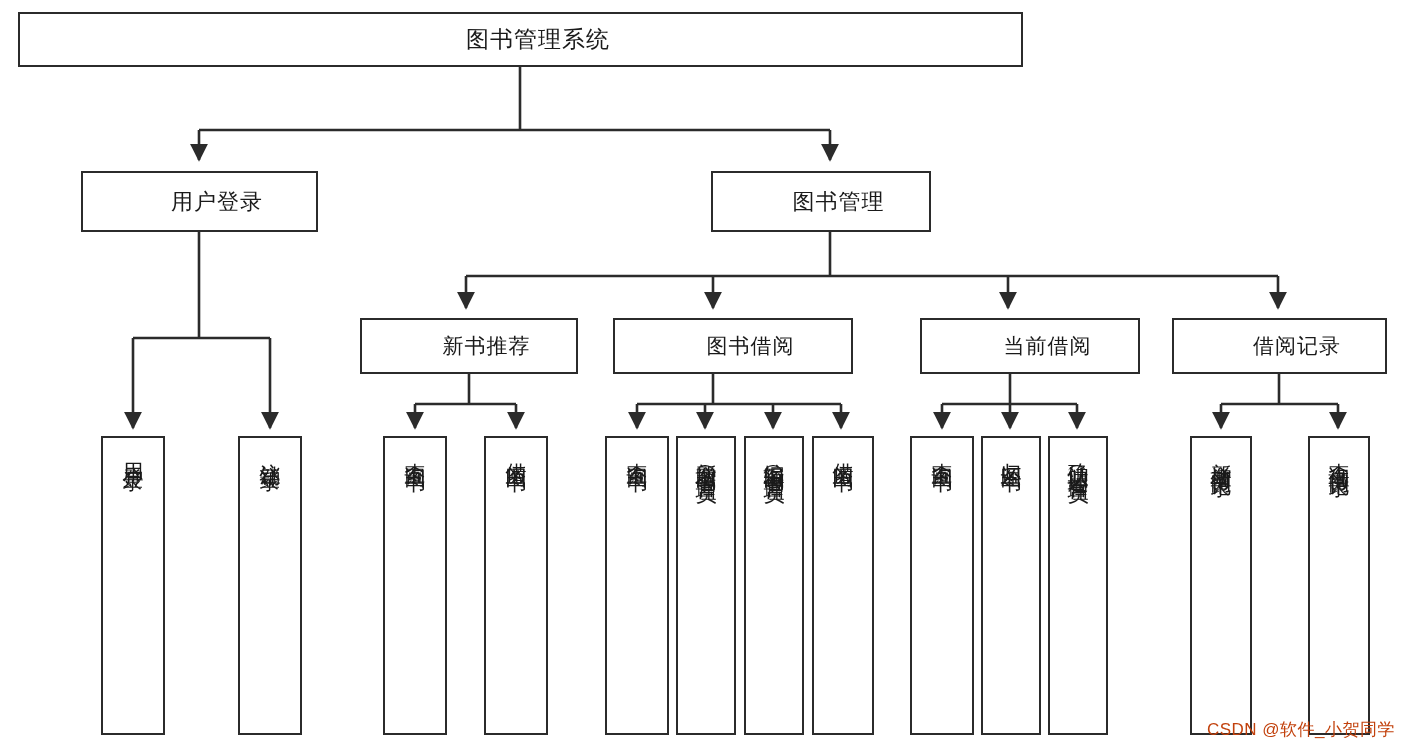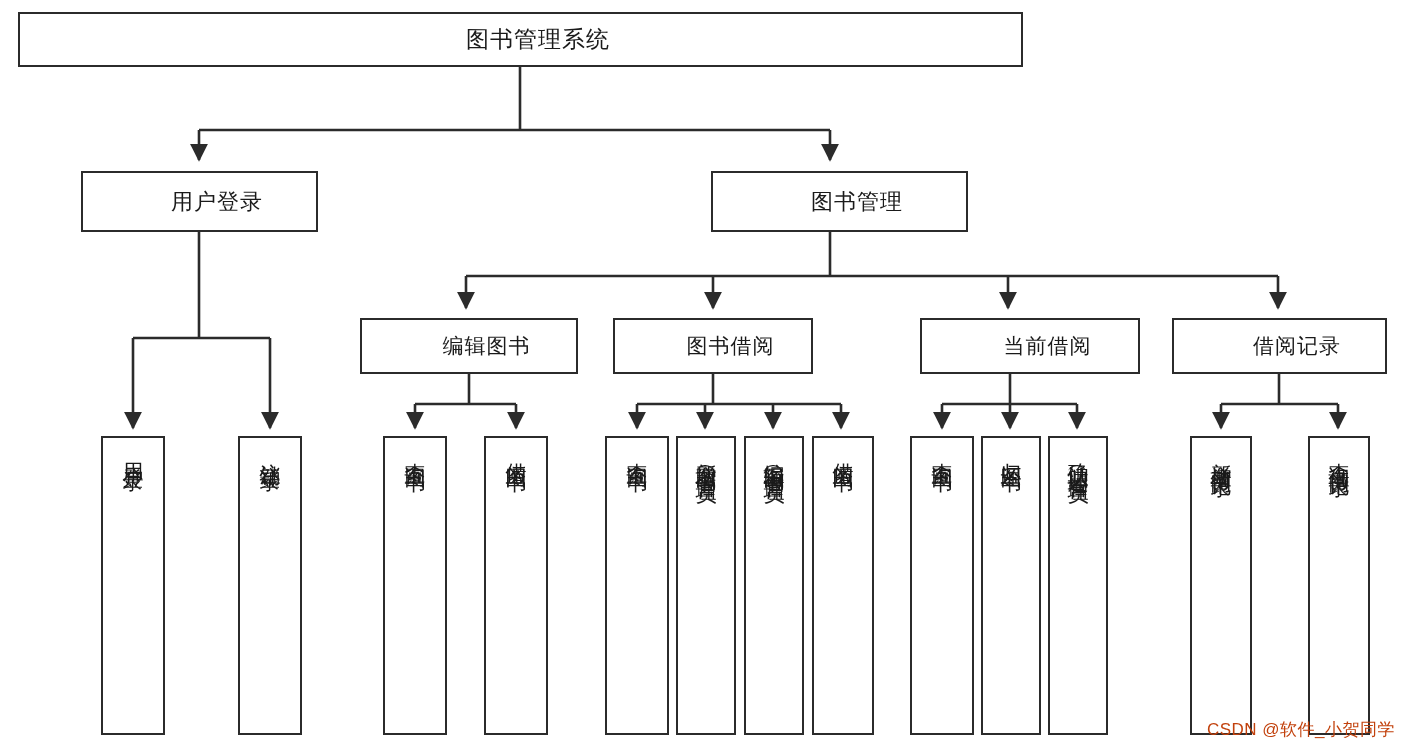--- a/index.html
+++ b/index.html
@@ -137,29 +137,29 @@
   </svg>
 
   <div class="node root" style="left:18px; top:12px; width:1005px; height:55px;">
     <span class="hlabel">图书管理系统</span>
   </div>
 
   <div class="node level2" style="left:81px; top:171px; width:237px; height:61px;">
     <span class="hlabel">用户登录</span>
   </div>
 
-  <div class="node level2" style="left:711px; top:171px; width:257px; height:61px;">
+  <div class="node level2" style="left:711px; top:171px; width:220px; height:61px;">
     <span class="hlabel">图书管理</span>
   </div>
 
   <div class="node level3" style="left:360px; top:318px; width:218px; height:56px;">
-    <span class="hlabel">编辑图书</span>
-  </div>
-
-  <div class="node level3" style="left:613px; top:318px; width:200px; height:56px;">
+    <span class="hlabel">新书推荐</span>
+  </div>
+
+  <div class="node level3" style="left:613px; top:318px; width:240px; height:56px;">
     <span class="hlabel">图书借阅</span>
   </div>
 
   <div class="node level3" style="left:900px; top:318px; width:220px; height:56px;margin-left:20px;">
     <span class="hlabel">当前借阅</span>
   </div>
 
   <div class="node level3" style="left:1172px; top:318px; width:215px; height:56px;">
     <span class="hlabel">借阅记录</span>
   </div>

